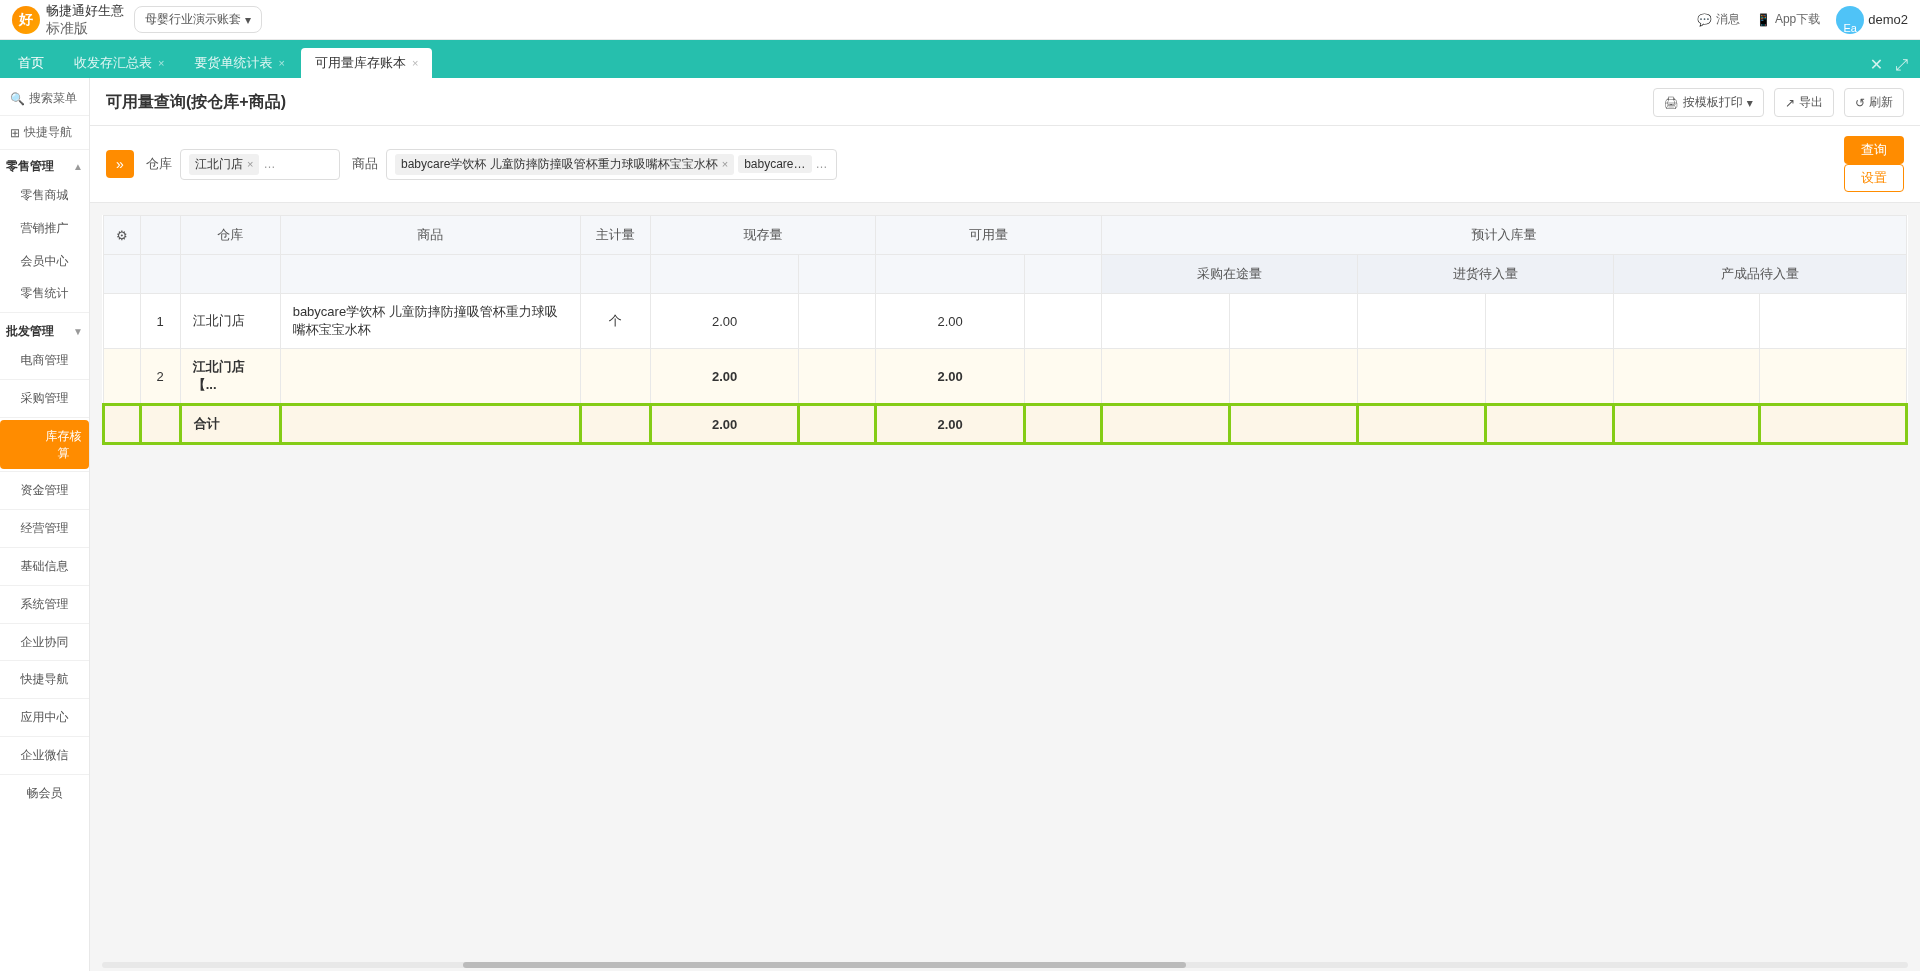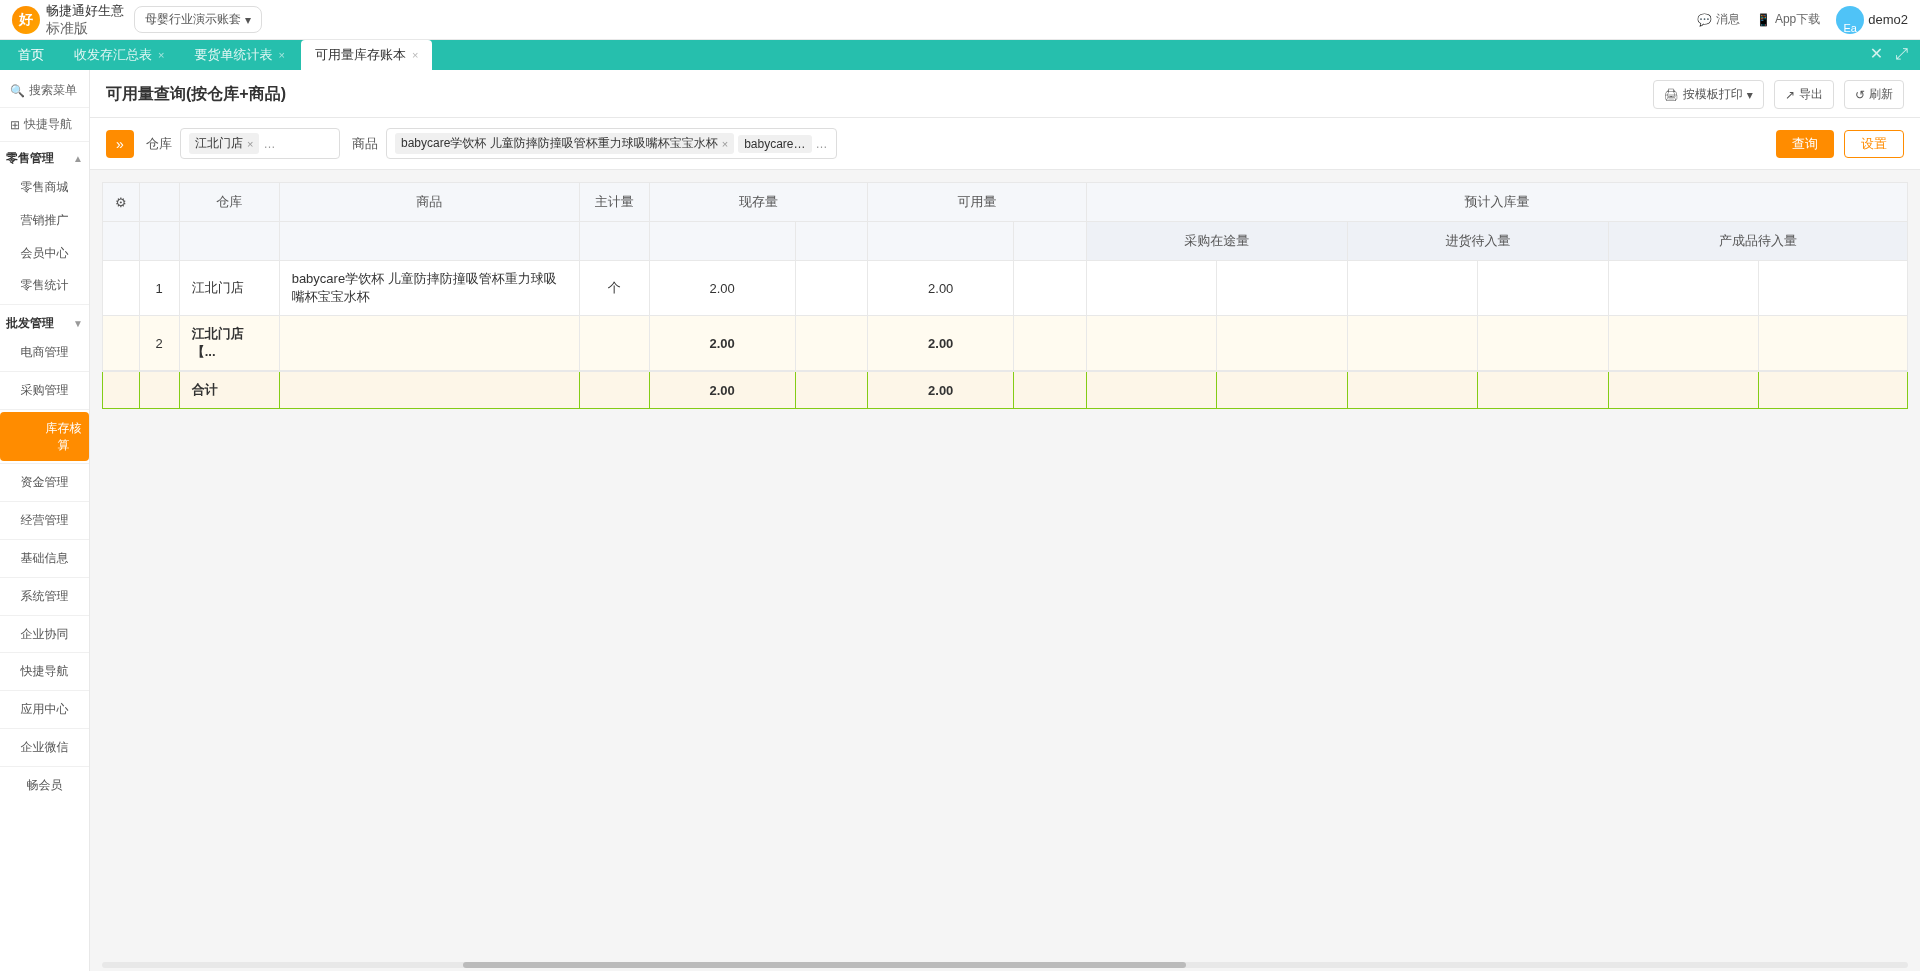--- a/index.html
+++ b/index.html
@@ -21,24 +21,24 @@
     .logo-icon { width: 28px; height: 28px; background: linear-gradient(135deg, #ff8c00, #ffa500); border-radius: 50%; display: flex; align-items: center; justify-content: center; color: white; font-size: 14px; font-weight: bold; }
     .template-badge { font-size: 14px; color: #666; }
     .industry-selector { display: flex; align-items: center; gap: 4px; padding: 4px 10px; border: 1px solid #ddd; border-radius: 8px; cursor: pointer; font-size: 12px; color: #555; background: #fff; }
     .top-bar-right { display: flex; align-items: center; gap: 16px; }
     .top-bar-right .icon-btn { display: flex; align-items: center; gap: 4px; color: #666; font-size: 12px; cursor: pointer; }
     .avatar { width: 28px; height: 28px; border-radius: 50%; background: #4fc3f7; display: flex; align-items: flex-end; justify-content: center; color: white; font-size: 12px; overflow: hidden; }
     .user-name { color: #333; font-size: 13px; cursor: pointer; }
 
     
     .nav-tabs {
-      height: 30px;
+      height: 38px;
       background: #26bfad;
       display: flex;
-      align-items: flex-start;
+      align-items: flex-end;
       padding: 0 0 0 4px;
       flex-shrink: 0;
       gap: 2px;
     }
     .nav-tab {
       height: 30px;
       padding: 0 14px;
       display: flex;
       align-items: center;
       gap: 6px;
@@ -168,21 +168,21 @@
       padding: 4px 8px; border: 1px solid #ddd; border-radius: 4px;
       background: #fff; min-width: 160px; font-size: 12px;
     }
     .filter-tag {
       display: inline-flex; align-items: center; gap: 4px;
       background: #f0f0f0; padding: 2px 6px; border-radius: 3px;
       font-size: 12px; color: #333;
     }
     .filter-tag .tag-close { color: #999; cursor: pointer; font-size: 11px; }
     .filter-dots { color: #999; cursor: pointer; }
-    .filter-actions { margin-left: auto; display: flex; flex-direction: row; gap: 10px; }
+    .filter-actions { margin-left: auto; display: flex; flex-direction: column; gap: 0; }
     .btn-query { background: #ff8c00; color: white; border: none; padding: 5px 16px; border-radius: 4px; font-size: 13px; cursor: pointer; display: block; }
     .btn-settings { background: #fff; color: #ff8c00; border: 1px solid #ff8c00; padding: 4px 16px; border-radius: 4px; font-size: 13px; cursor: pointer; display: block; }
 
     
     .table-container {
       flex: 1;
       overflow: auto;
       padding: 12px;
       background: #f5f5f5;
     }
@@ -218,21 +218,21 @@
     .unit-col { width: 70px; }
     .num-cell { width: 80px; }
 
     
     .table-footer {
       background: #fdf6e8;
       border-top: 2px solid #e8e8e8;
     }
     .table-footer td {
       padding: 9px 12px;
-      border: 1px solid #84cc16;
+      border: 3px solid #84cc16;
       font-weight: bold;
       text-align: center;
     }
 
     
     .bottom-scrollbar {
       background: #f5f5f5;
       height: 12px;
       display: flex;
       align-items: center;

